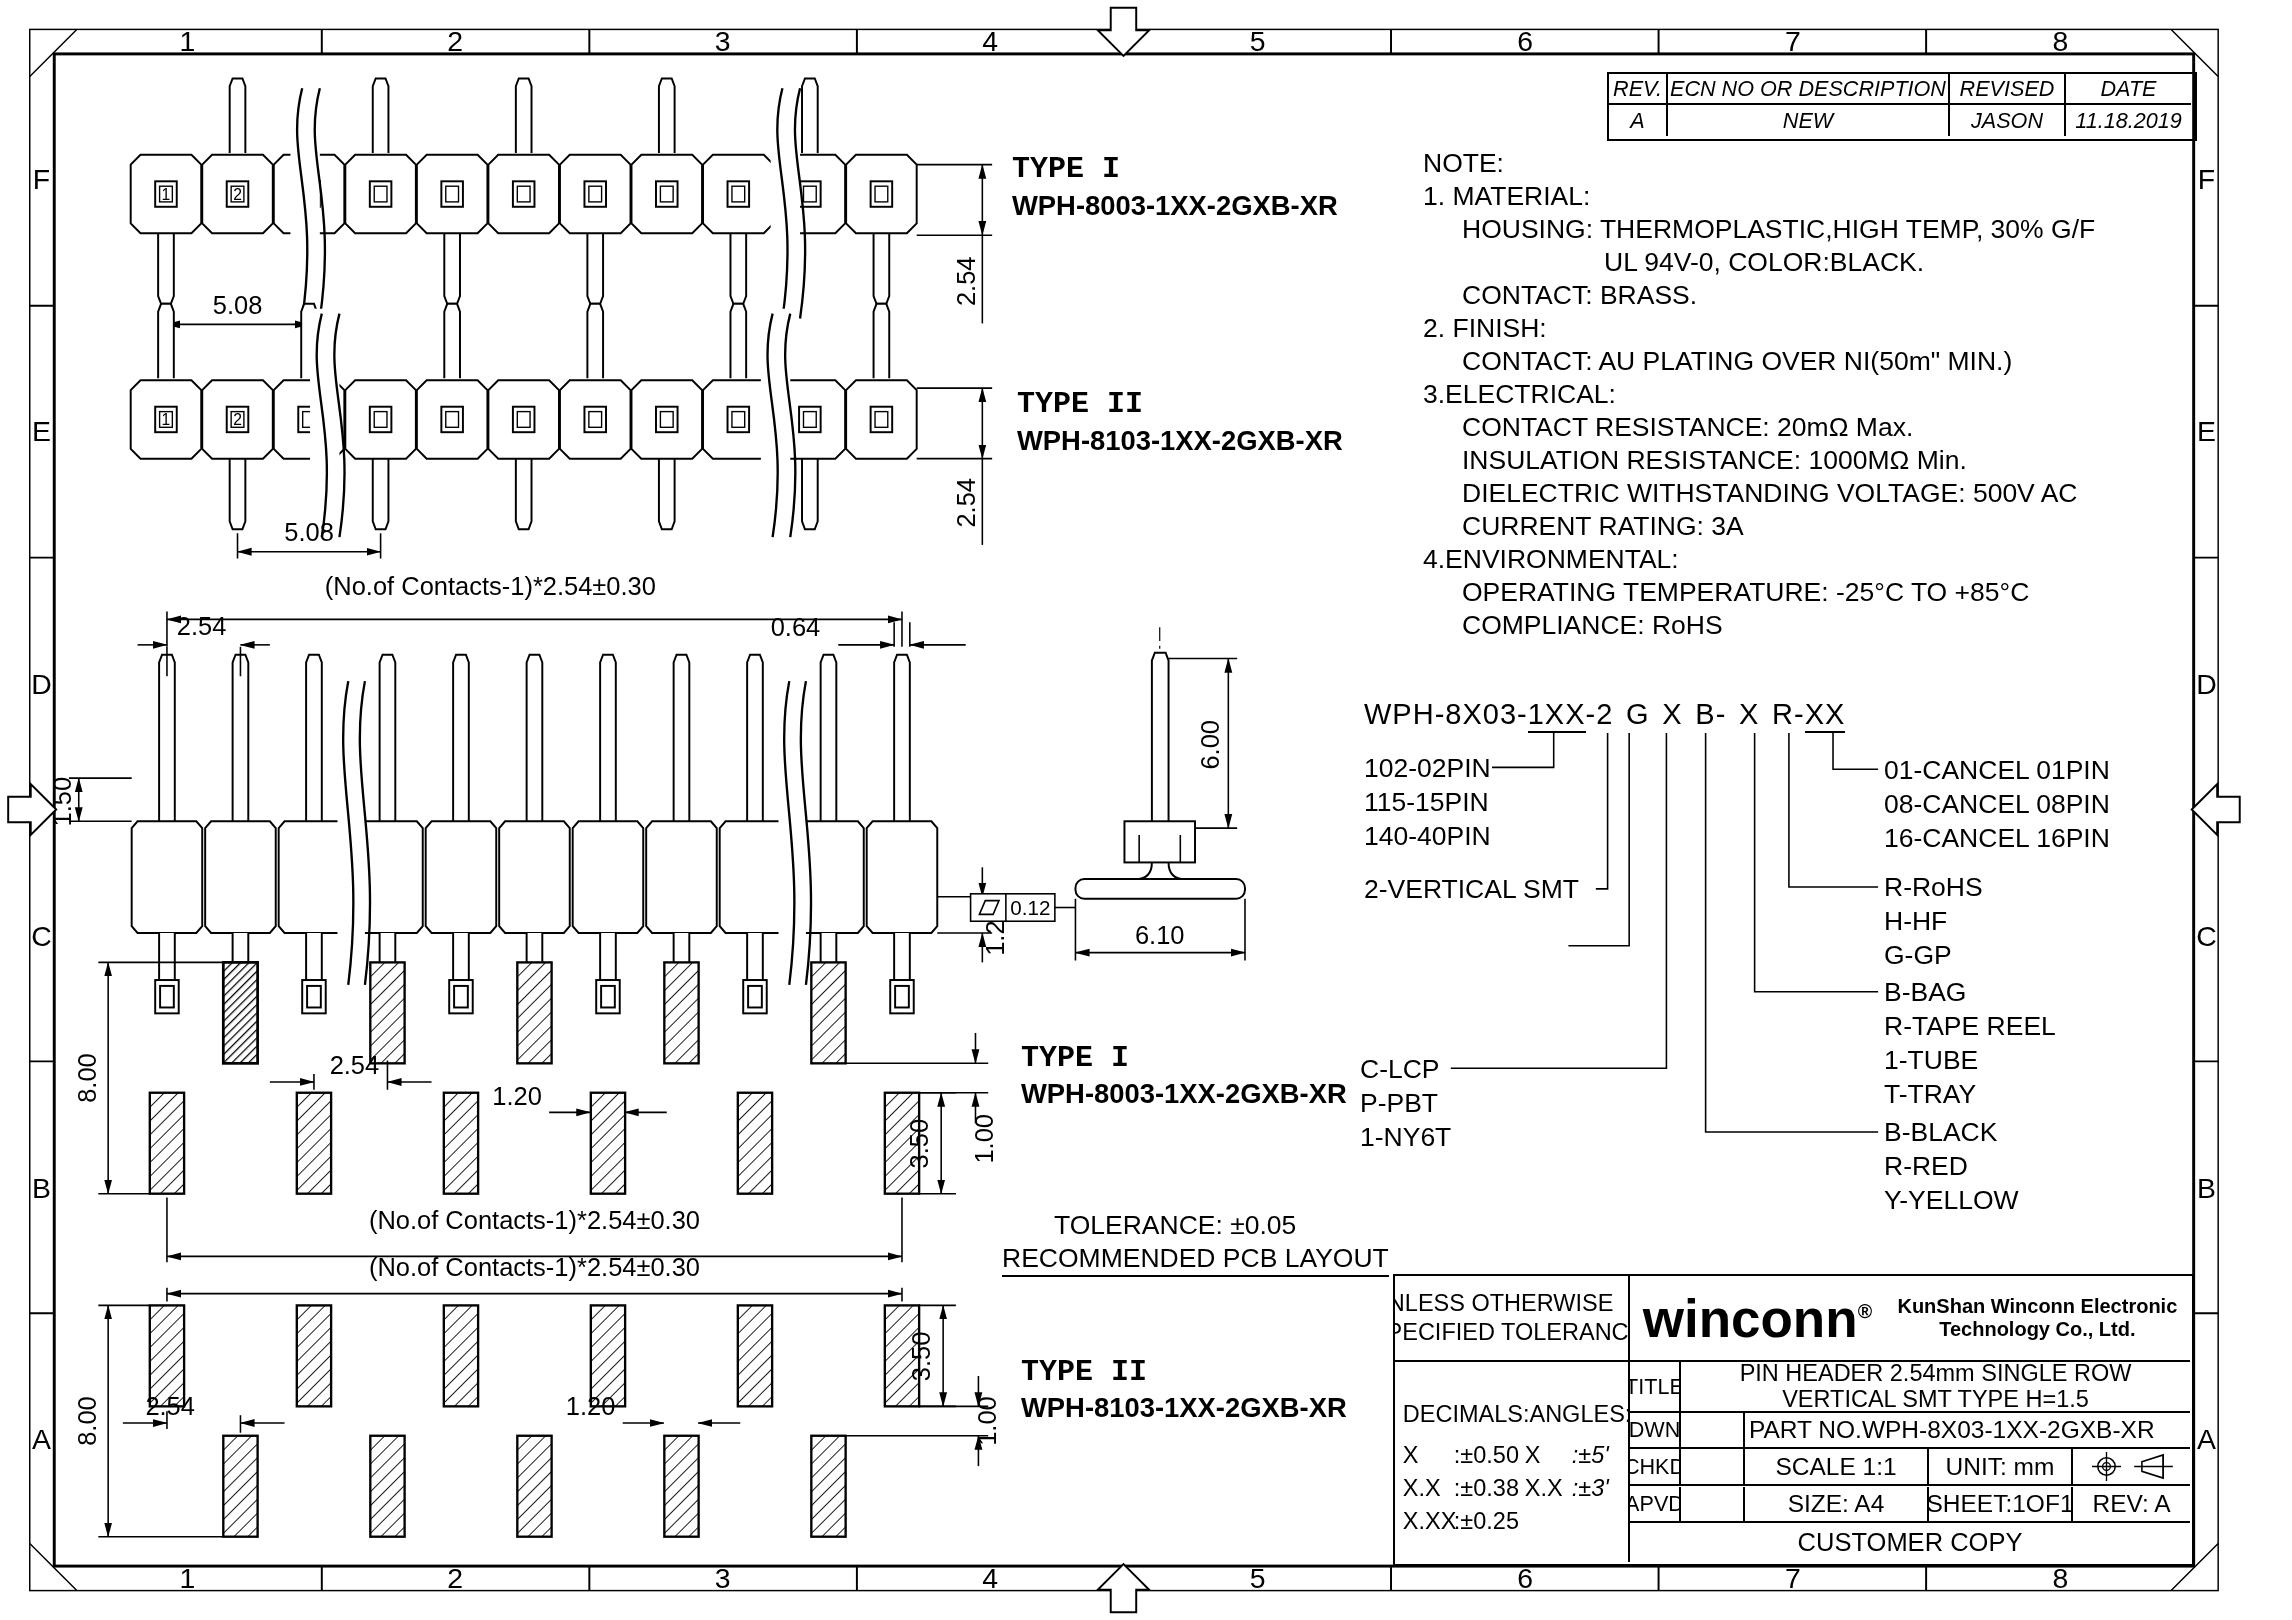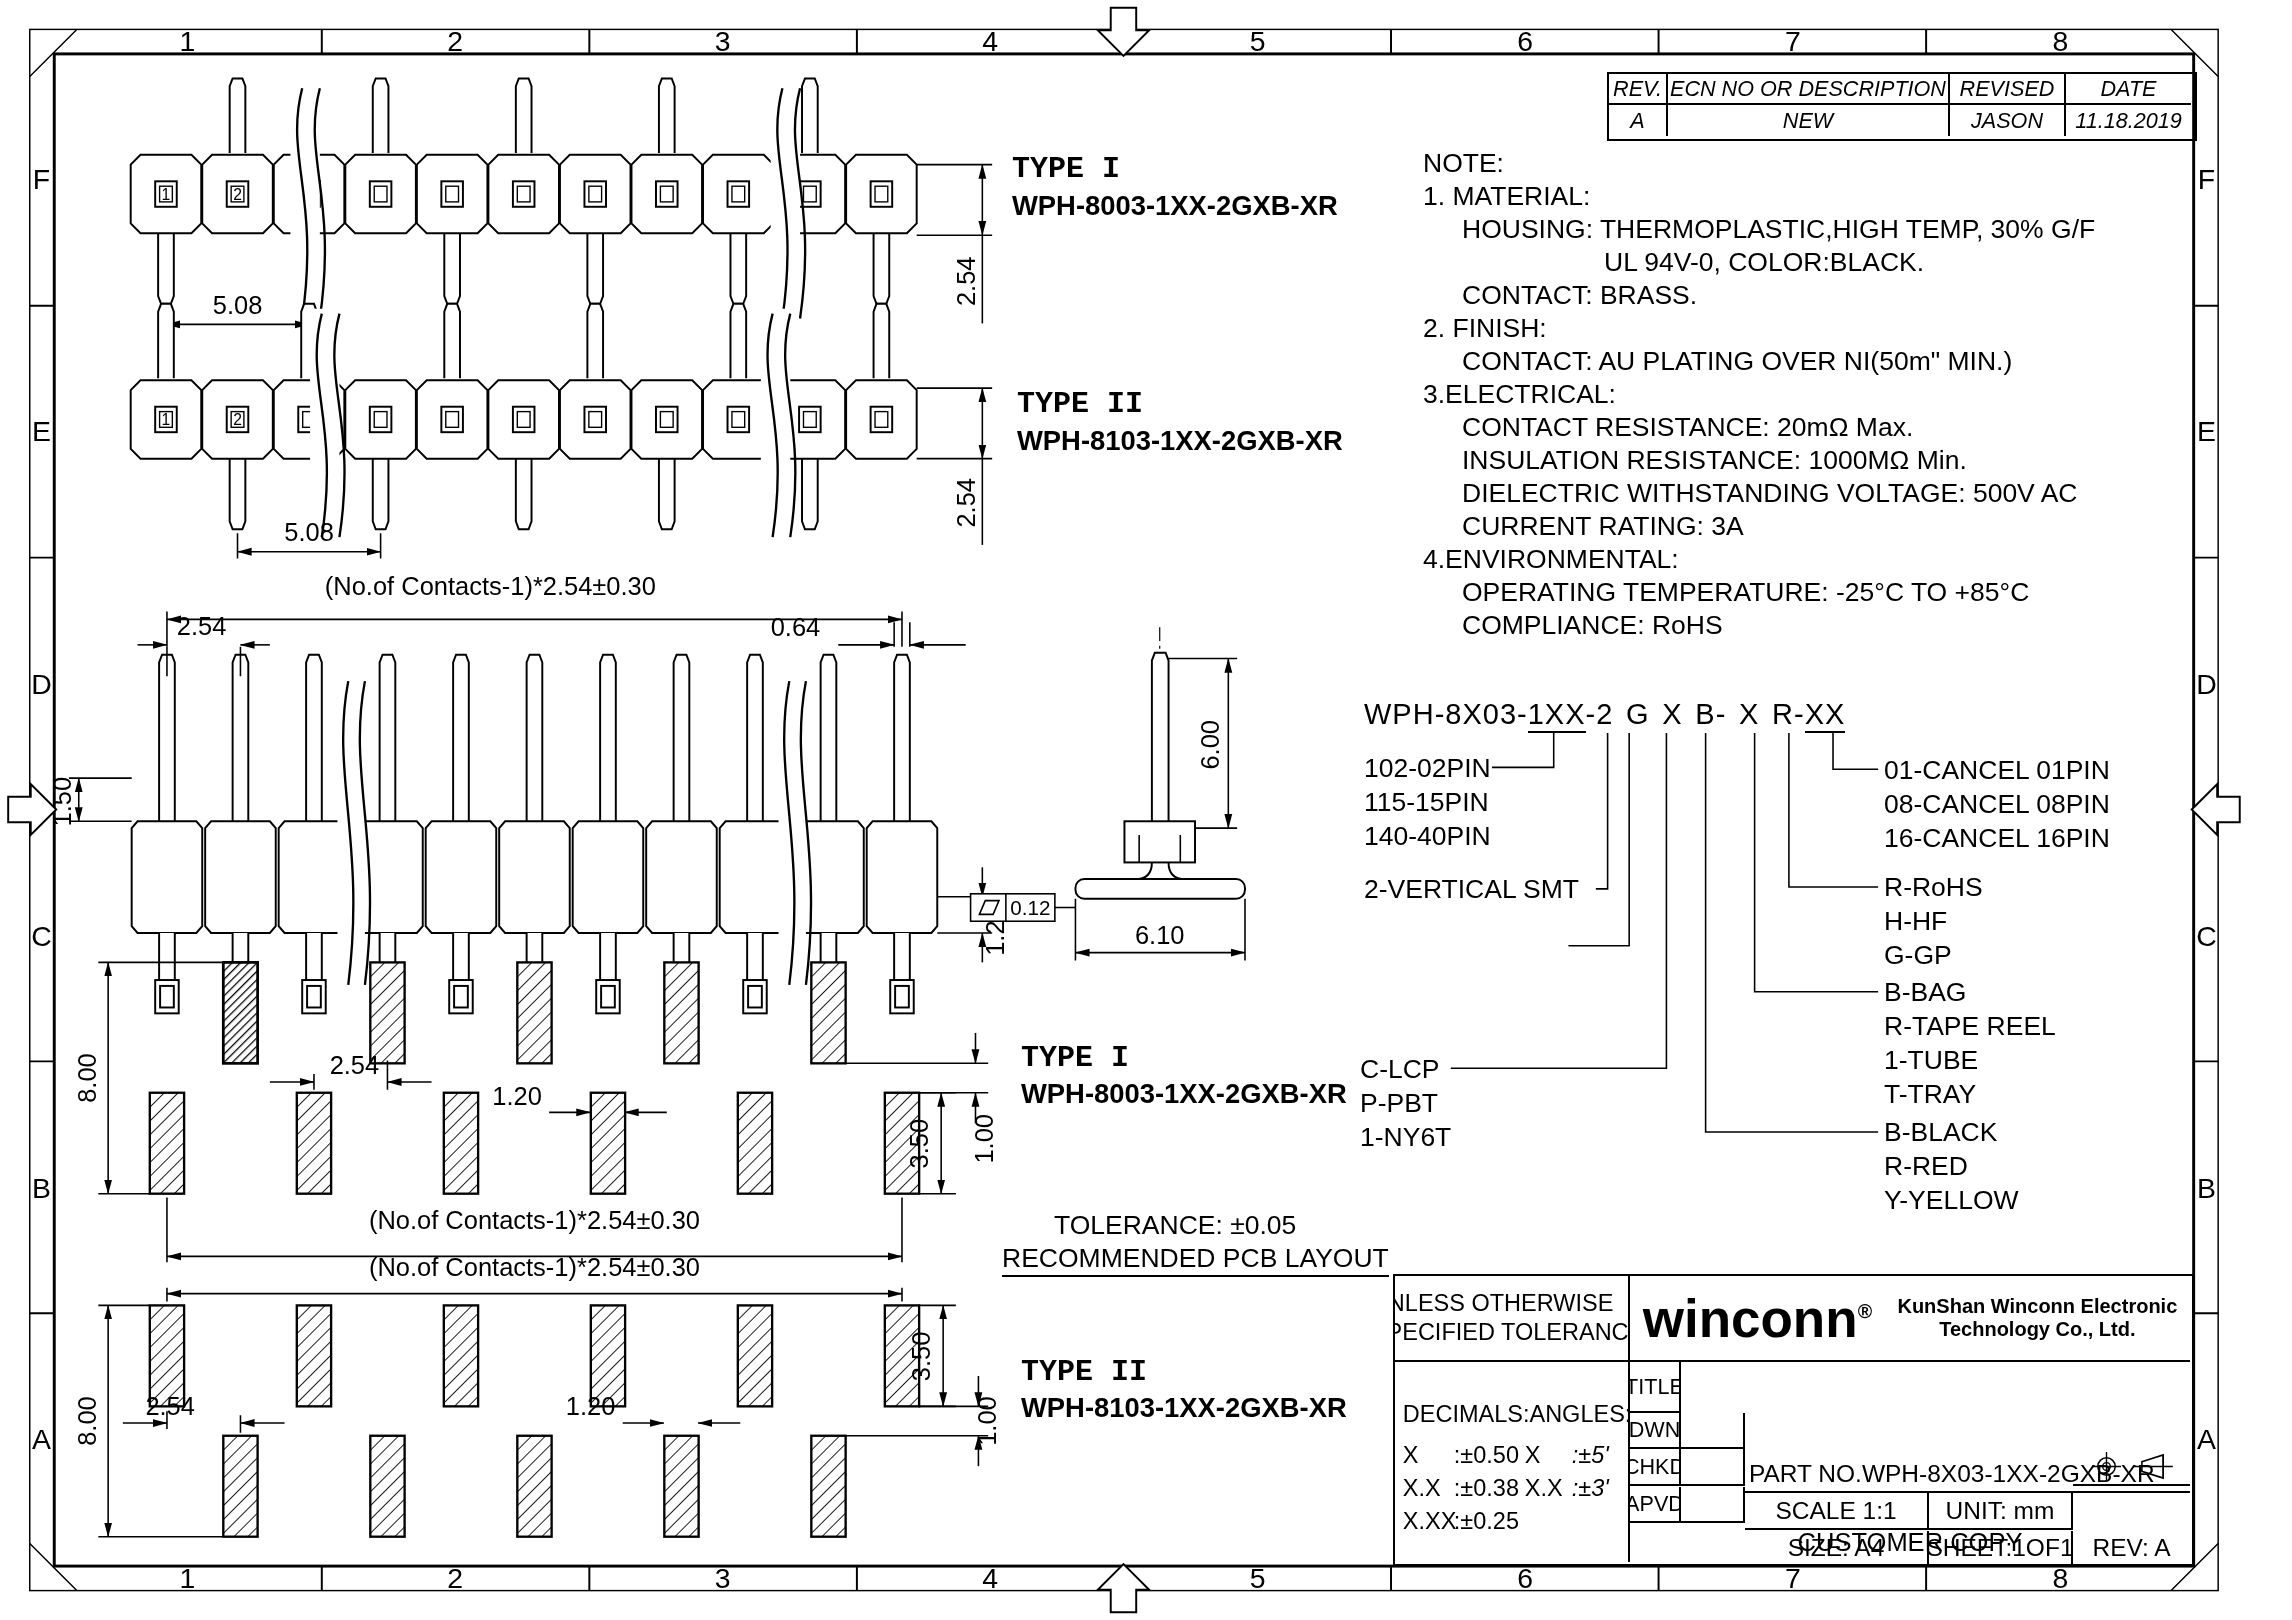--- a/index.html
+++ b/index.html
@@ -36,21 +36,21 @@
   .tb .noB{border-bottom:none;} .tb .noR{border-right:none;}
   .lbl{font-size:21.6px;}
   .tolhdr{font-size:23.5px;line-height:29px;justify-content:flex-start;padding-left:7.8px;text-align:left;}
   .tolbody{font-size:23.5px;flex-direction:column;align-items:flex-start;justify-content:flex-start;
        padding:11.8px 5.9px 0 7.8px;line-height:33px;}
   .tolrow{display:flex;width:100%;}
   .logo{font-weight:bold;font-size:53px;letter-spacing:0px;}
   .logoreg{font-size:19.6px;vertical-align:super;font-weight:bold;}
   .comp{font-weight:bold;font-size:20px;line-height:23.5px;text-align:center;}
   .ttl{font-size:23.5px;line-height:25.5px;text-align:center;}
-  .val{font-size:24.5px;margin-top:44px;}
+  .val{font-size:24.5px;}
 </style>
 </head>
 <body>
 
 <div class="sheet">
 
 <svg class="cad" width="2293" height="1620" viewBox="0 0 2339 1653">
 <defs>
   <marker id="ma" viewBox="0 0 12 8" refX="11.5" refY="4" markerWidth="15" markerHeight="10" orient="auto-start-reverse" markerUnits="userSpaceOnUse">
     <path d="M0,0.8 L12,4 L0,7.2 Z" fill="#000"></path>
@@ -510,20 +510,23 @@
       <span style="width:71px">:±0.38</span>
       <span style="width:47px">X.X</span>
       <span style="font-style:italic">:±3'</span>
     </div>
     <div class="tolrow">
       <span style="width:51px">X.XX</span>
       <span style="width:71px">:±0.25</span>
     </div>
   </div>
   <div class="cell lbl" style="left:235px;top:86px;width:51px;height:51px">TITLE</div>
+  <div class="cell ttl noR" style="left:286px;top:86px;width:509px;height:51px">
+    <span><span>PIN HEADER 2.54mm SINGLE ROW</span><br><span>VERTICAL SMT TYPE H=1.5</span></span>
+  </div>
   <div class="cell lbl" style="left:235px;top:137px;width:51px;height:36px">DWN</div>
   <div class="cell" style="left:286px;top:137px;width:64px;height:36px"></div>
   <div class="cell val noR" style="left:350px;top:137px;width:445px;height:36px;justify-content:flex-start;padding-left:3.9px">PART NO.WPH-8X03-1XX-2GXB-XR</div>
   <div class="cell lbl" style="left:235px;top:173px;width:51px;height:37px">CHKD</div>
   <div class="cell" style="left:286px;top:173px;width:64px;height:37px"></div>
   <div class="cell val" style="left:350px;top:173px;width:184px;height:37px">SCALE 1:1</div>
   <div class="cell val" style="left:534px;top:173px;width:144px;height:37px">UNIT: mm</div>
   <div class="cell noR" style="left:678px;top:173px;width:117px;height:37px;gap:11.8px">
     <svg width="33" height="29" viewBox="0 0 34 30">
       <circle cx="17" cy="15" r="9" fill="none" stroke="#000" stroke-width="1.6"></circle>

